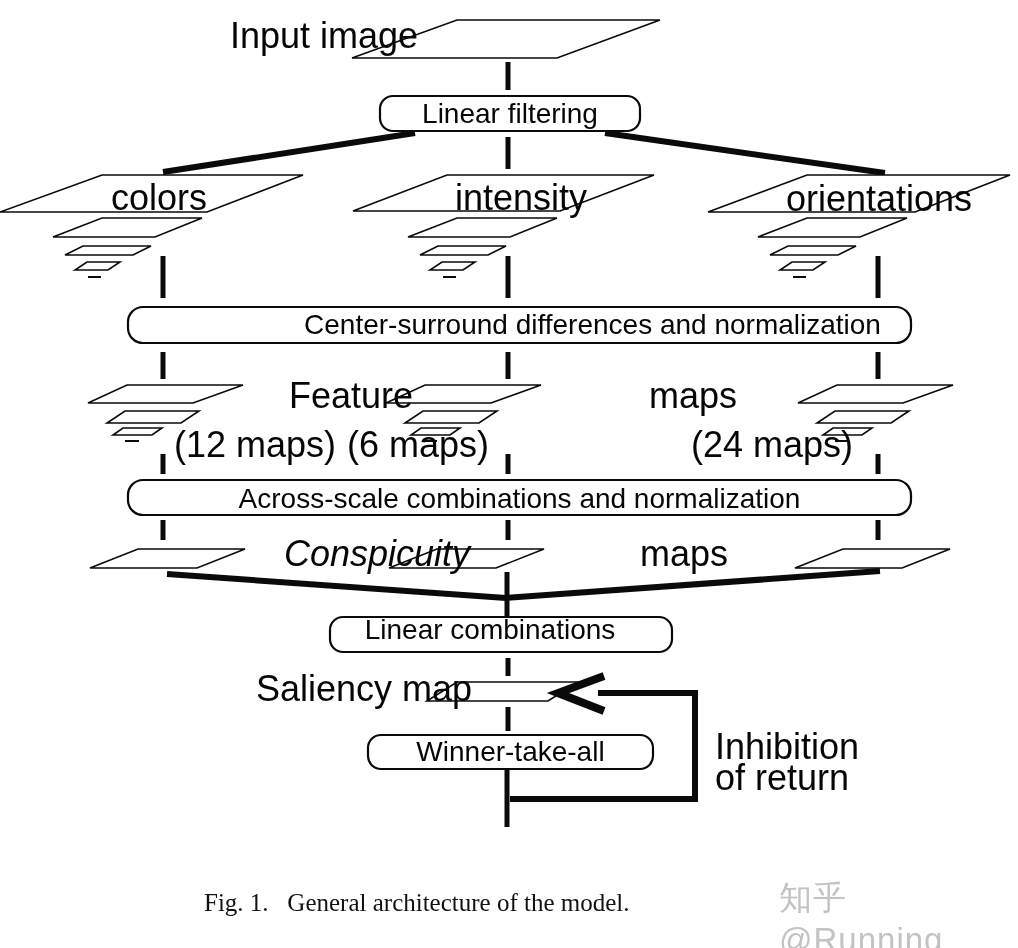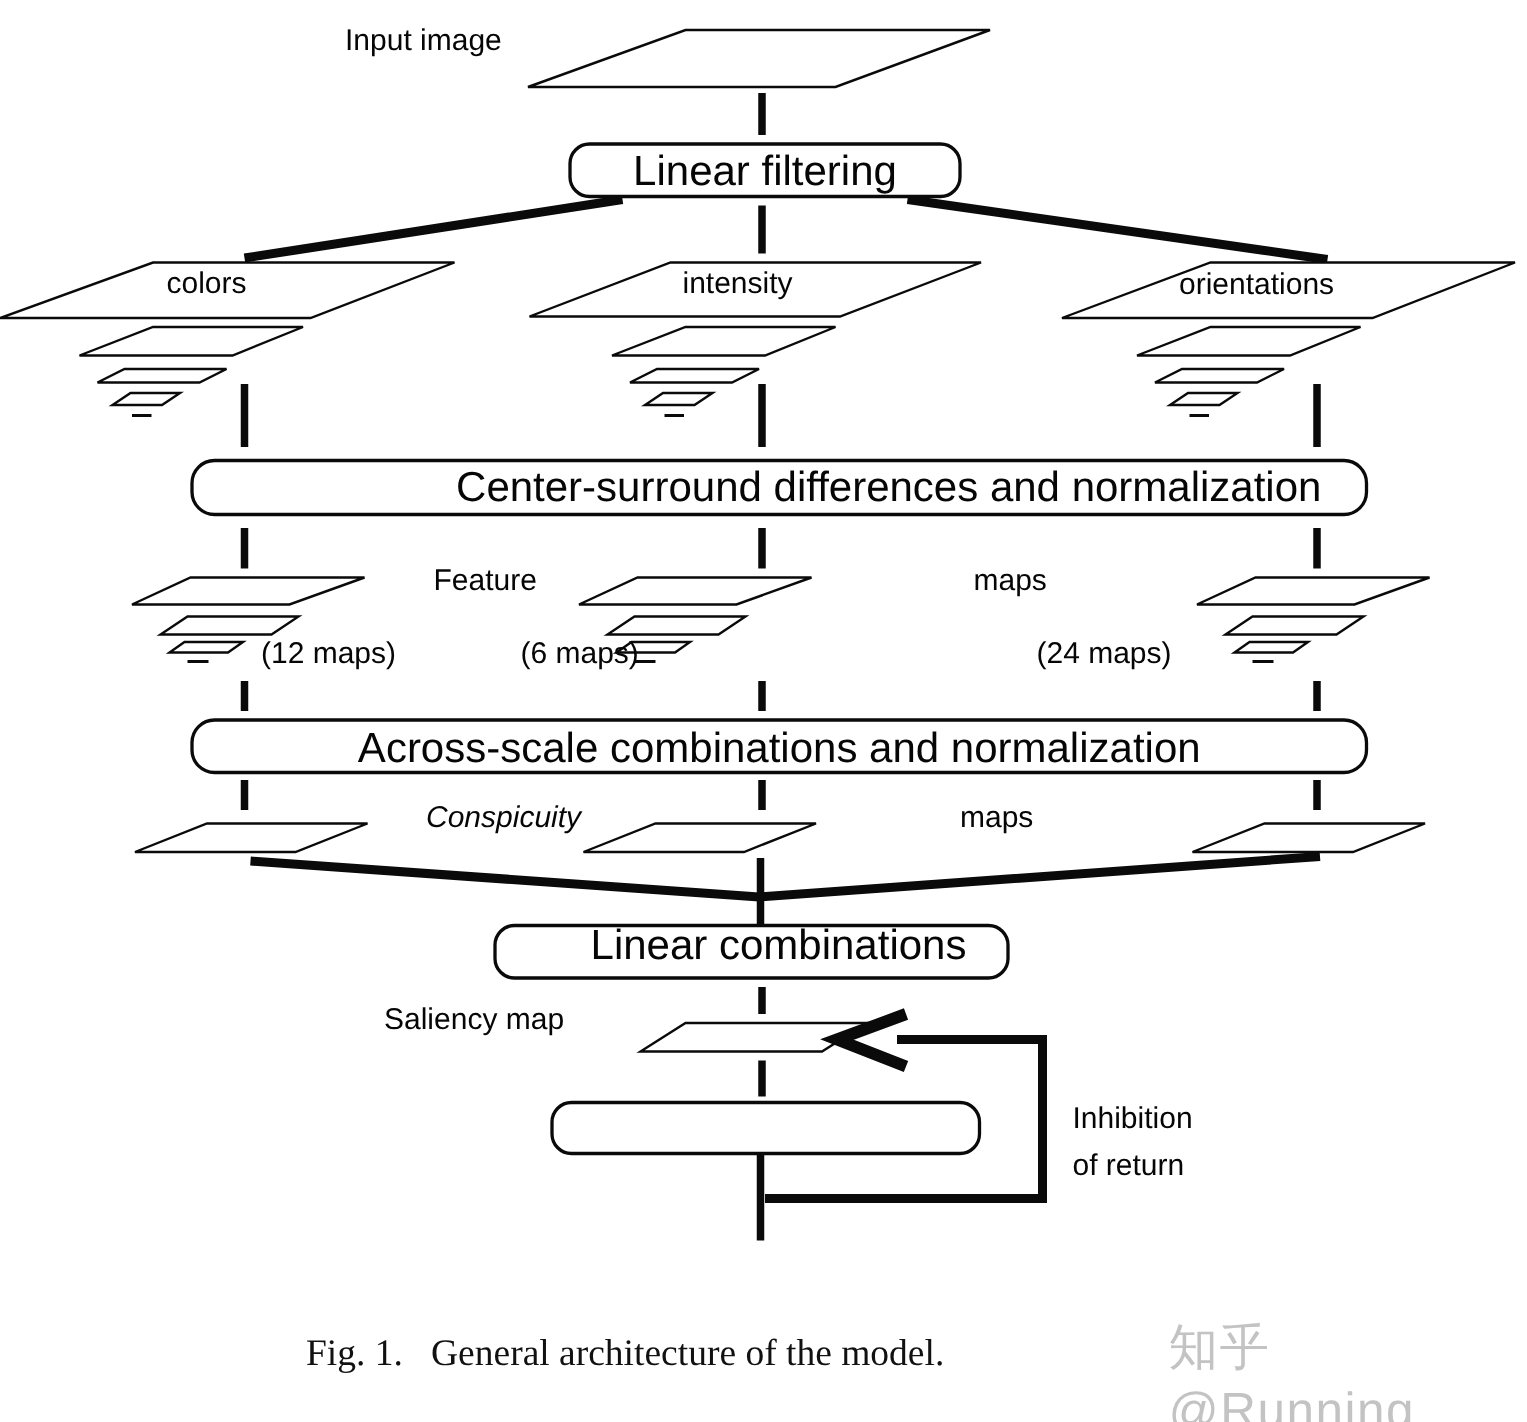--- a/index.html
+++ b/index.html
@@ -1,19 +1,19 @@
 <!DOCTYPE html>
 <html><head>
 <meta charset="utf-8">
 <style>
   html,body{margin:0;padding:0;background:#ffffff;}
   .canvas{position:relative;width:1018px;height:948px;background:#ffffff;overflow:hidden;
           font-family:"Liberation Sans",sans-serif;color:#000;}
   .canvas svg{position:absolute;left:0;top:0;}
-  .label{position:absolute;font-family:"Liberation Sans",sans-serif;font-size:20px;
+  .label{position:absolute;font-family:"Liberation Sans",sans-serif;font-size:36px;
          color:#060606;white-space:nowrap;line-height:1.05;}
   .boxlab{position:absolute;display:flex;align-items:center;justify-content:center;
           font-size:28px;color:#060606;white-space:nowrap;}
   .twoline{white-space:pre-line;line-height:31px;}
   .caption{position:absolute;font-family:"Liberation Serif",serif;font-size:25px;
            color:#111;white-space:pre;}
   .watermark{position:absolute;font-size:33px;letter-spacing:1px;
              text-shadow:1px 1px 0 #ffffff;}
   .shape{fill:#ffffff;stroke:#0a0a0a;stroke-width:1.6;}
   .boxr {fill:#ffffff;stroke:#0a0a0a;stroke-width:2.2;}
@@ -108,21 +108,22 @@
   </svg>
 
   <div class="label" style="left:230px;top:17px;">Input image</div>
   <div class="label" style="left:111px;top:179px;">colors</div>
   <div class="label" style="left:455px;top:179px;">intensity</div>
   <div class="label" style="left:786px;top:180px;">orientations</div>
 
   <div class="boxlab" style="left:380px;top:96px;width:260px;height:35px;border-radius:17px;">Linear filtering</div>
   <div class="boxlab" style="left:128px;top:307px;width:929px;height:36px;">Center-surround differences and normalization</div>
   <div class="boxlab" style="left:128px;top:480px;width:783px;height:38px;">Across-scale combinations and normalization</div>
-  <div class="boxlab" style="left:348px;top:617px;width:342px;height:25px;border-radius:15px;">Linear combinations</div>
+  <div class="boxlab" style="left:319px;top:617px;width:342px;height:25px;border-radius:15px;">Linear combinations</div>
+  <div class="boxlab" style="left:368px;top:735px;width:285px;height:34px;">Winner-take-all</div>
 
   <div class="label" style="left:289px;top:377px;">Feature</div>
   <div class="label" style="left:649px;top:377px;">maps</div>
   <div class="label" style="left:174px;top:426px;">(12 maps)</div>
   <div class="label" style="left:347px;top:426px;">(6 maps)</div>
   <div class="label" style="left:691px;top:426px;">(24 maps)</div>
 
   <div class="label" style="left:284px;top:535px;font-style:italic;">Conspicuity</div>
   <div class="label" style="left:640px;top:535px;">maps</div>
 

